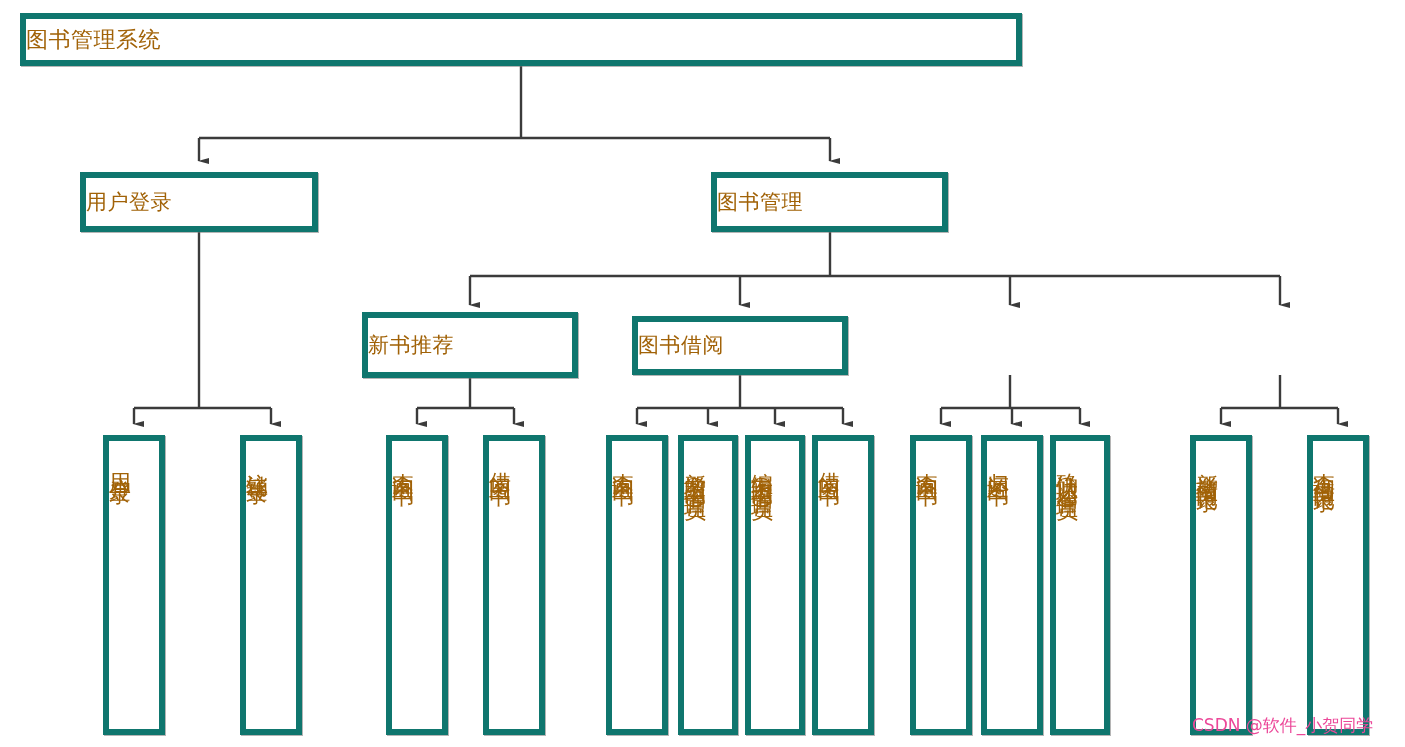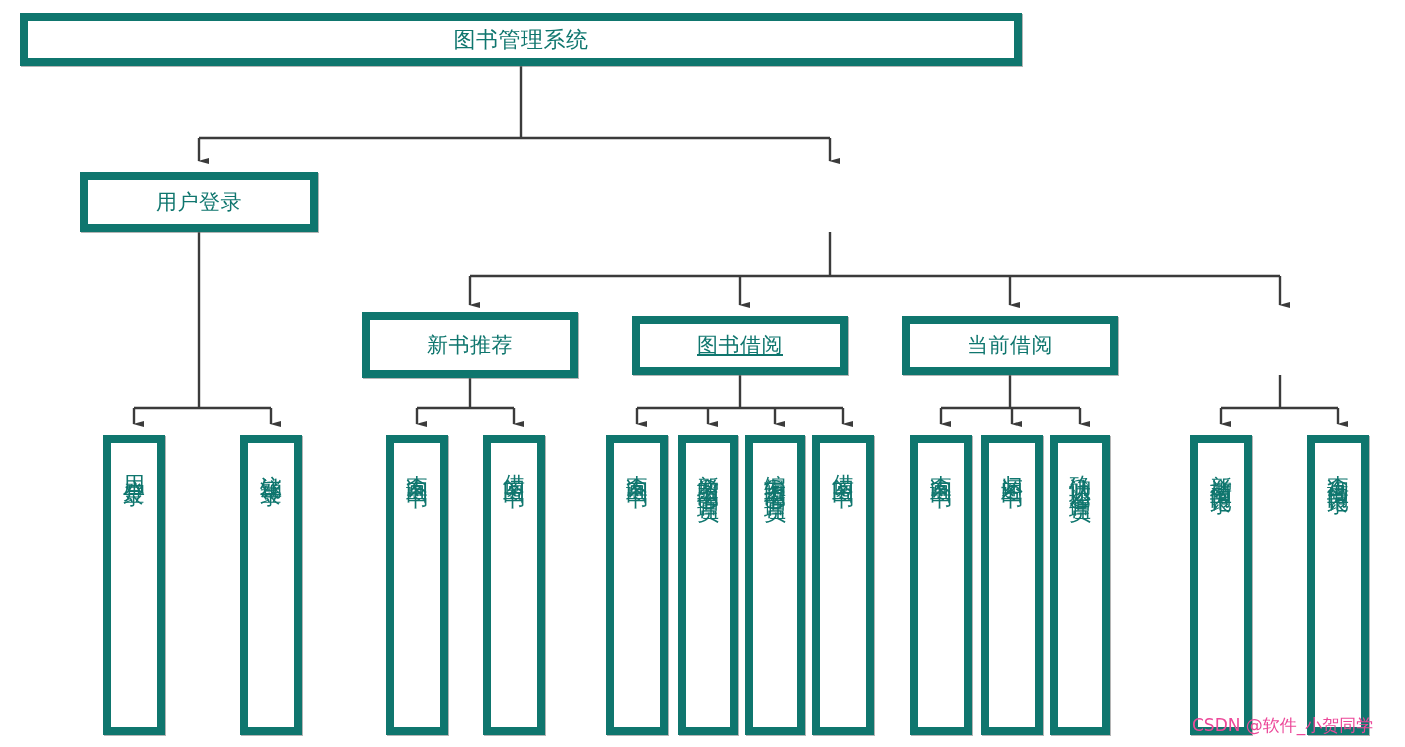--- a/index.html
+++ b/index.html
@@ -8,25 +8,25 @@
     font-family:"DejaVu Sans","Liberation Sans",sans-serif;
     color:#262626;
   }
   #stage{position:relative;width:1405px;height:747px;background:#fff;}
   svg#wires{position:absolute;left:0;top:0;width:1405px;height:747px;}
 
   .node{
     position:absolute;
     box-sizing:border-box;
     background:#ffffff;
-    border:8px solid #0f766e;
+    border:6px solid #0f766e;
     box-shadow:1px 1px 0 0 rgba(120,120,120,.55);
-    display:flex;align-items:center;justify-content:center;
+    display:flex;align-items:center;
     text-align:center;
-    color:#0f766e;
+    color:#a16207;
   }
   .node .lbl{display:block;line-height:1.18;white-space:pre;}
 
   .node.h .lbl{font-size:21px;letter-spacing:.5px;}
   .node.root .lbl{font-size:22px;}
 
   .node.v{padding:14px 0 10px 0;align-items:flex-start;}
   .node.v .lbl{
     writing-mode:vertical-rl;
     text-orientation:upright;
@@ -99,29 +99,29 @@
     </g>
   </svg>
 
   <div class="node h root" style="left:20px;top:13px;width:1002px;height:53px;">
     <span class="lbl">图书管理系统</span>
   </div>
 
   <div class="node h" style="left:80px;top:172px;width:238px;height:60px;">
     <span class="lbl">用户登录</span>
   </div>
+  <div class="node h" style="left:711px;top:172px;width:237px;height:60px;">
+    <span class="lbl">图书管理</span>
+  </div>
 
   <div class="node h" style="left:362px;top:312px;width:216px;height:66px;">
     <span class="lbl">新书推荐</span>
   </div>
-  <div class="node h" style="left:632px;top:316px;width:216px;height:59px;text-decoration:underline;">
+  <div class="node h" style="left:632px;top:316px;width:216px;height:59px;">
     <span class="lbl">图书借阅</span>
-  </div>
-  <div class="node h" style="left:902px;top:316px;width:216px;height:59px;">
-    <span class="lbl">当前借阅</span>
   </div>
 
   <div class="node v" style="left:103px;top:435px;width:62px;height:300px;">
     <span class="lbl">用户登录</span>
   </div>
   <div class="node v" style="left:240px;top:435px;width:62px;height:300px;">
     <span class="lbl">注销登录</span>
   </div>
 
   <div class="node v" style="left:386px;top:435px;width:62px;height:300px;">

